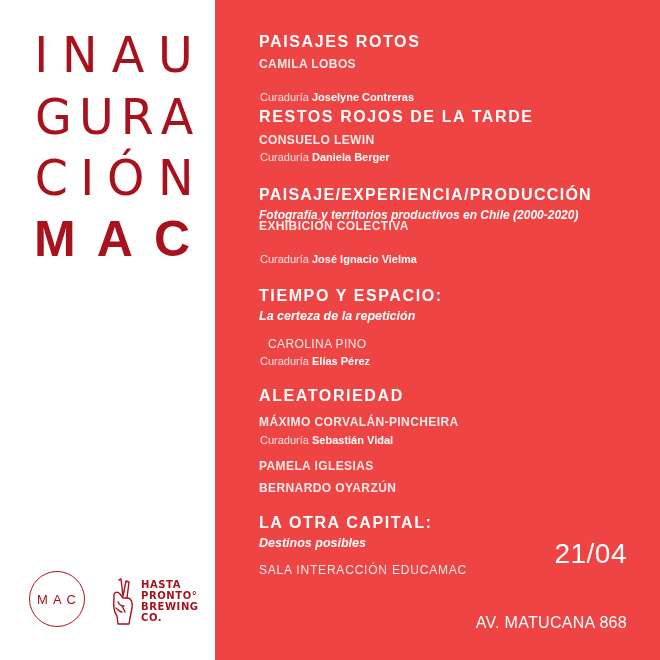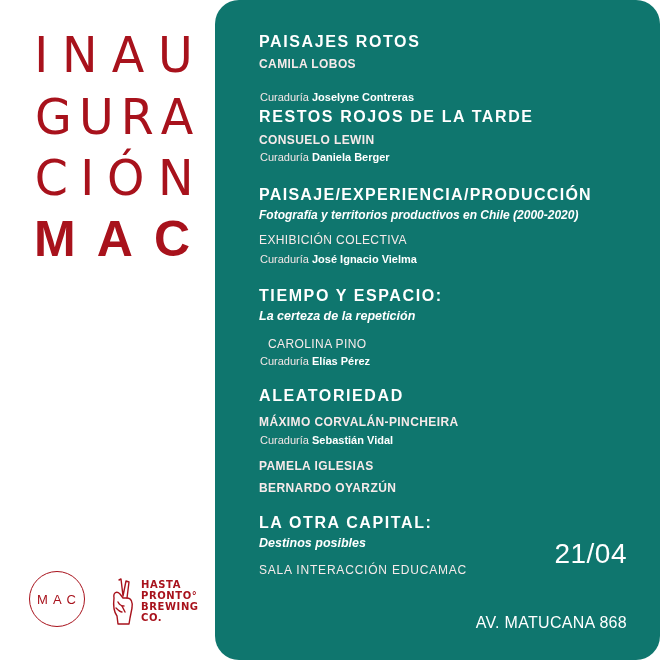--- a/index.html
+++ b/index.html
@@ -36,21 +36,21 @@
     .hp-hand { position: absolute; left: 0; top: 0; width: 28px; height: 50px; }
     .hp-text {
       position: absolute; left: 31px; top: 3px;
       color: #a8121c; font-weight: bold; font-size: 10px; line-height: 11px;
       letter-spacing: 0.6px; font-family: "DejaVu Sans", sans-serif;
     }
     .hp-text div { white-space: nowrap; }
 
     .right {
       position: absolute; left: 215px; top: 0; width: 445px; height: 660px;
-      background: #0f766e; color: #ffffff; border-radius: 24px;
+      background: #ef4444; color: #ffffff;
     }
     .sec-title {
       position: absolute; left: 44px; font-weight: bold; font-size: 16px;
       letter-spacing: 1.6px; white-space: nowrap; line-height: 1;
     }
     .sub-italic {
       position: absolute; left: 44px; font-style: italic; font-weight: bold; font-size: 12.5px;
       white-space: nowrap; line-height: 1;
     }
     .artist {
@@ -132,21 +132,21 @@
 
   <div class="sec-title" style="top:109px;">RESTOS ROJOS DE LA TARDE</div>
   <div class="artist" style="top:134px;">CONSUELO LEWIN</div>
   <div class="curator" style="top:152px;">
     <span>Curaduría</span>
     <b>Daniela Berger</b>
   </div>
 
   <div class="sec-title" style="top:187px; letter-spacing:1.3px;">PAISAJE/EXPERIENCIA/PRODUCCIÓN</div>
   <div class="sub-italic" style="top:209px; font-size:12px;">Fotografía y territorios productivos en Chile (2000-2020)</div>
-  <div class="artist" style="top:234px; font-weight:normal;">EXHIBICIÓN COLECTIVA</div>
+  <div class="artist" style="top:220px; font-weight:bold;">EXHIBICIÓN COLECTIVA</div>
   <div class="curator" style="top:254px;">
     <span>Curaduría</span>
     <b>José Ignacio Vielma</b>
   </div>
 
   <div class="sec-title" style="top:288px;text-align:center;">TIEMPO Y ESPACIO:</div>
   <div class="sub-italic" style="top:310px;">La certeza de la repetición</div>
   <div class="artist" style="top:338px; font-weight:normal;margin-left:9px;">CAROLINA PINO</div>
   <div class="curator" style="top:356px;">
     <span>Curaduría</span>

